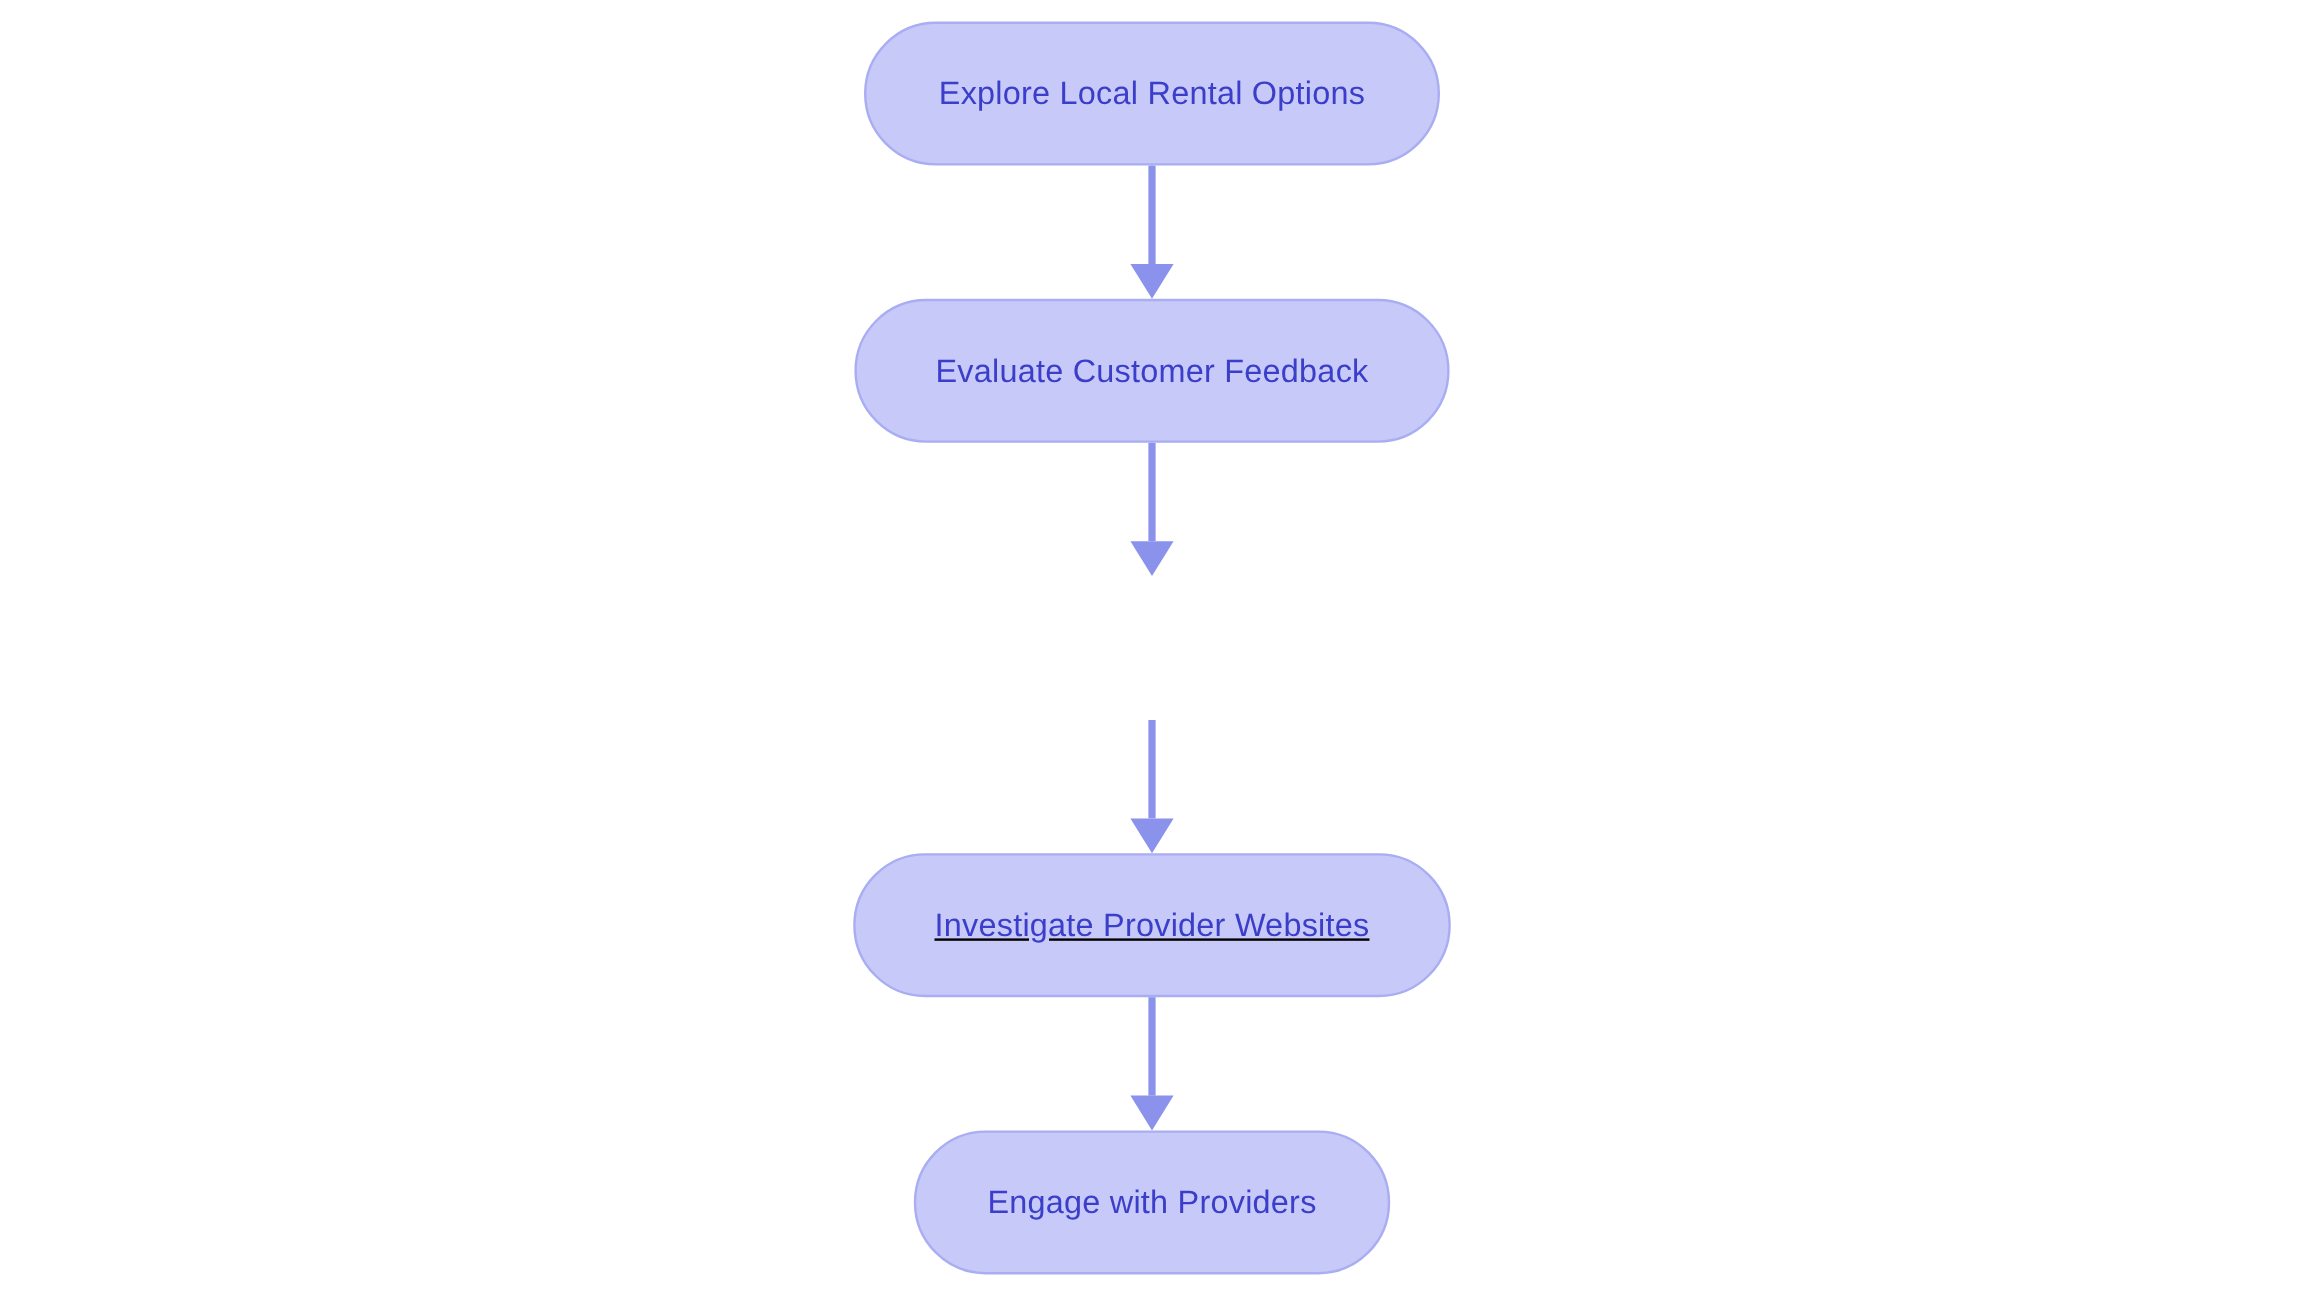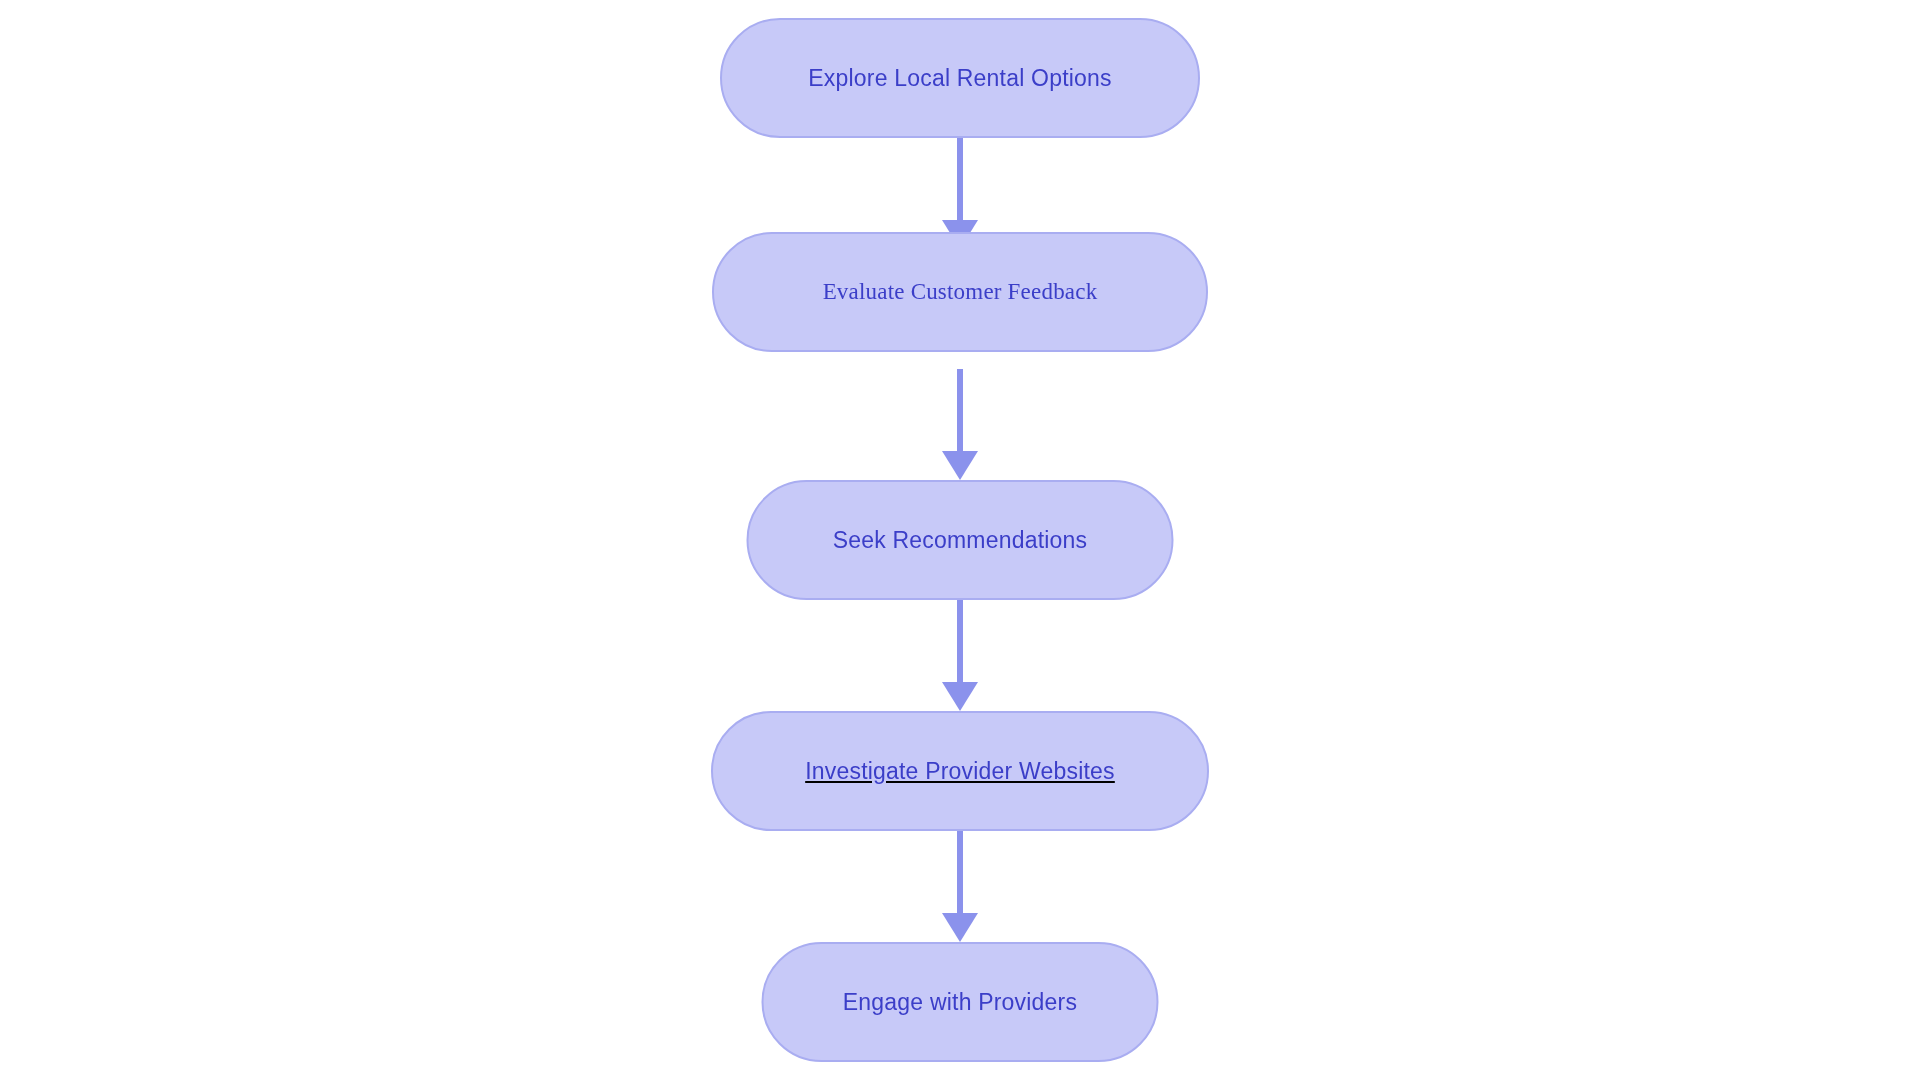--- a/index.html
+++ b/index.html
@@ -25,28 +25,28 @@
     box-sizing: border-box;
     background: var(--node-fill, #c7c9f8);
     border: 2px solid var(--node-border, #a9adf1);
     border-radius: 60px;
     display: flex;
     align-items: center;
     justify-content: center;
   }
   .node-label {
     color: var(--node-text, #3b3ec8);
-    font-size: 23px;
+    font-size: 27px;
     font-weight: 400;
     letter-spacing: 0.2px;
     white-space: nowrap;
     text-align: center;
   }
   .n0 { top: 18px;  width: 480px; }
-  .n1 { top: 232px; width: 496px; font-family: Liberation Serif, serif; }
+  .n1 { top: 249px; width: 496px; }
   .n2 { top: 480px; width: 427px; }
   .n3 { top: 711px; width: 498px; text-decoration: underline; }
   .n4 { top: 942px; width: 397px; }
 
   .arrow {
     position: absolute;
     left: 50%;
     transform: translateX(-50%);
     width: 38px;
     display: flex;
@@ -87,23 +87,20 @@
 
   <div class="node n1">
     <span class="node-label">Evaluate Customer Feedback</span>
   </div>
 
   <div class="arrow a1">
     <div class="arrow-stem"></div>
     <div class="arrow-head"></div>
   </div>
 
-  <div class="node n2">
-    <span class="node-label">Seek Recommendations</span>
-  </div>
 
   <div class="arrow a2">
     <div class="arrow-stem"></div>
     <div class="arrow-head"></div>
   </div>
 
   <div class="node n3">
     <span class="node-label">Investigate Provider Websites</span>
   </div>
 

